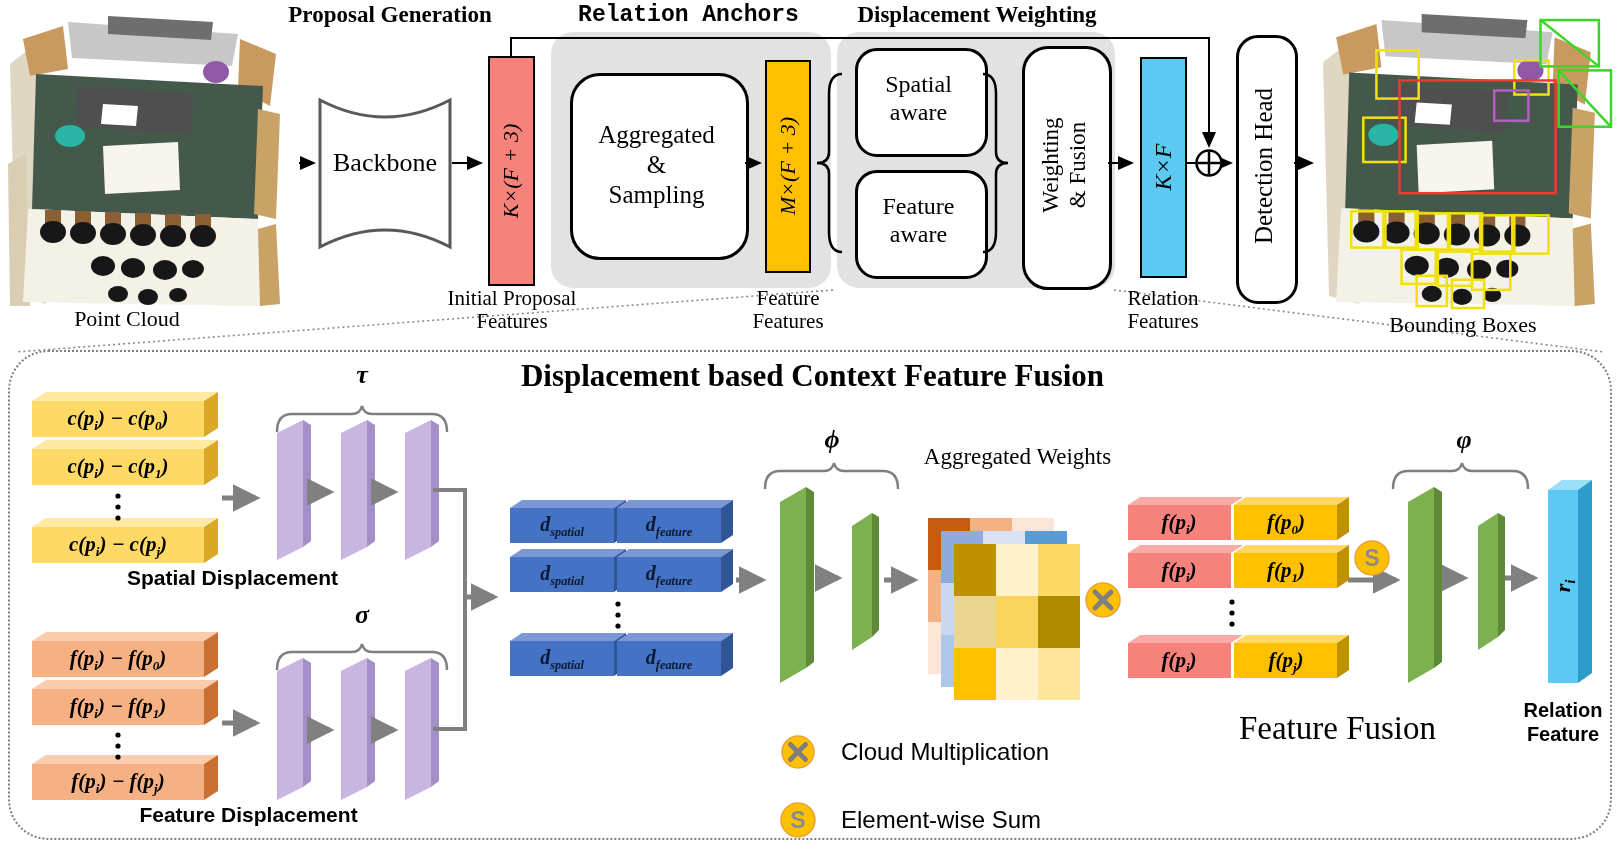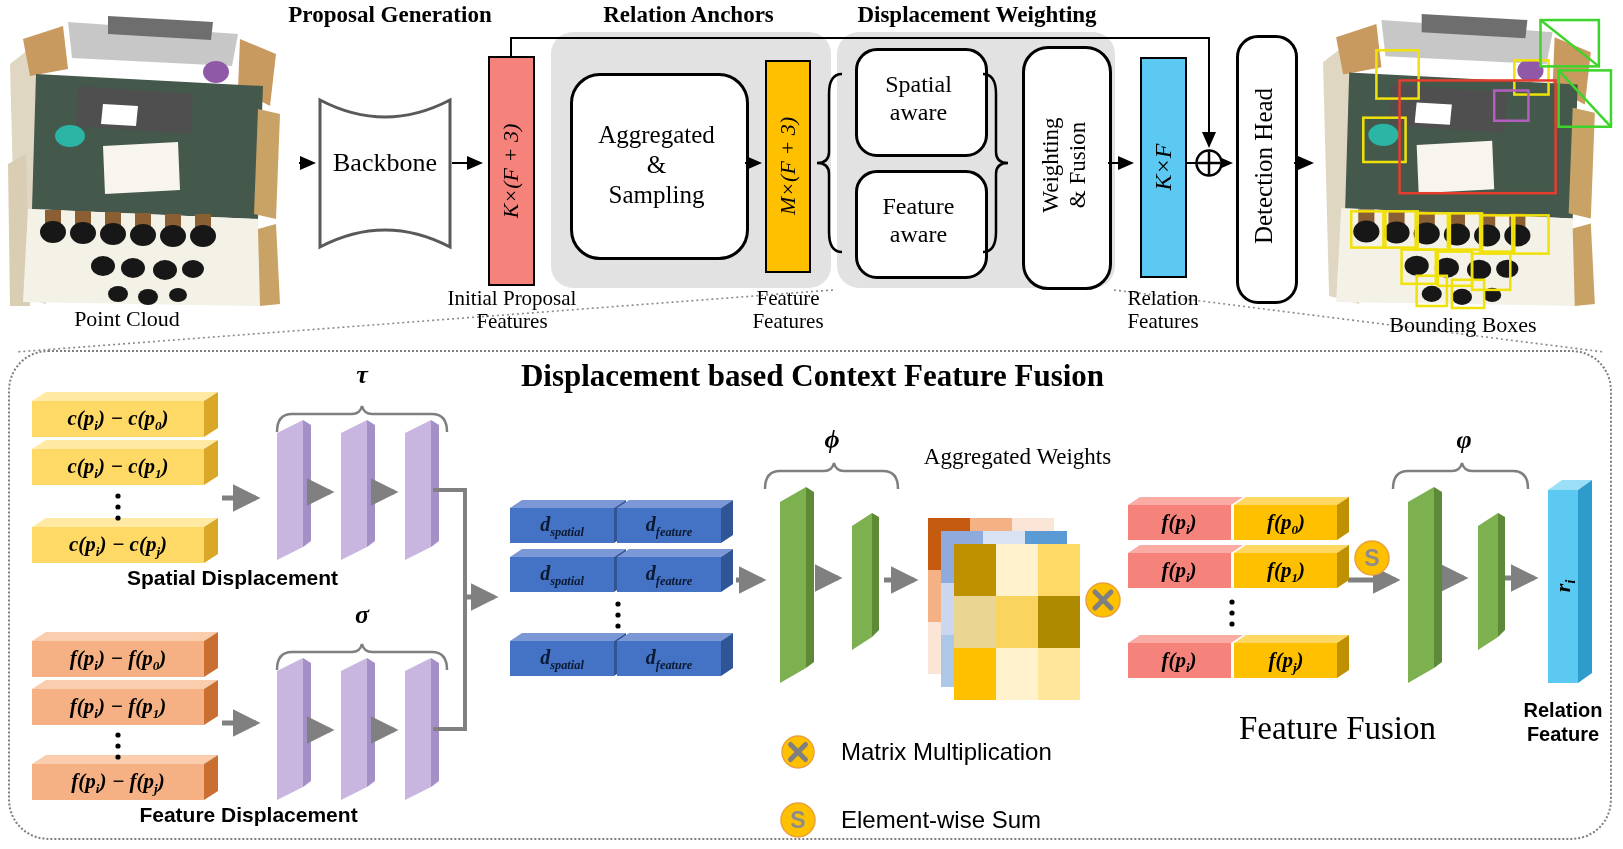--- a/index.html
+++ b/index.html
@@ -422,21 +422,21 @@
       <circle cx="798" cy="752" r="16" fill="#FFC000" stroke="#E9A23B" stroke-width="1.5"></circle>
       <line x1="790.5" y1="744.5" x2="805.5" y2="759.5" stroke="#7F7F7F" stroke-width="5" stroke-linecap="round"></line>
       <line x1="805.5" y1="744.5" x2="790.5" y2="759.5" stroke="#7F7F7F" stroke-width="5" stroke-linecap="round"></line>
     </g>
     <g>
       <circle cx="798" cy="820" r="17" fill="#FFC000" stroke="#E9A23B" stroke-width="1.5"></circle>
     </g>
   </svg>
 
   <div class="abs z3 hdr" style="left:260px;top:2px;width:260px;">Proposal Generation</div>
-  <div class="abs z3 hdr" style="left:566px;top:2px;width:245px;">Relation Anchors</div>
+  <div class="abs z3 hdr" style="left:566px;top:2px;width:245px;font-family:Liberation Mono, monospace;">Relation Anchors</div>
   <div class="abs z3 hdr" style="left:827px;top:2px;width:300px;">Displacement Weighting</div>
 
   <div class="abs z3 serif22" style="left:37px;top:306px;width:180px;">Point Cloud</div>
   <div class="abs z3 serif22" style="left:1358px;top:312px;width:210px;">Bounding Boxes</div>
 
   <div class="abs z3" style="left:320px;top:148px;width:130px;font-size:26px;text-align:center;">Backbone</div>
 
   <div class="rot mathline" style="left:511px;top:171px;font-size:22px;">K×(F + 3)</div>
   <div class="rot mathline" style="left:788px;top:166px;font-size:22px;">M×(F + 3)</div>
   <div class="rot mathline" style="left:1163px;top:167px;font-size:24px;">K×F</div>
@@ -514,17 +514,17 @@
   <div class="rot math" style="left:1563px;top:586px;font-size:22px;"><span>r</span><sub>i</sub></div>
 
   <div class="abs z3" style="left:1500px;top:698px;width:126px;font-family:'Liberation Sans','DejaVu Sans',sans-serif;
               font-weight:bold;font-size:20px;line-height:24px;text-align:center;">
     <div>Relation</div>
     <div>Feature</div>
   </div>
 
   <div class="abs z3" style="left:1215px;top:710px;width:245px;font-size:33px;text-align:center;">Feature Fusion</div>
 
-  <div class="abs z3 legendtxt" style="left:841px;top:738px;">Matrix Multiplication</div>
+  <div class="abs z3 legendtxt" style="left:841px;top:738px;">Cloud Multiplication</div>
   <div class="abs z3 sumletter" style="left:782px;top:807px;width:32px;">S</div>
   <div class="abs z3 legendtxt" style="left:841px;top:806px;">Element-wise Sum</div>
 
 </div>
 
 </body></html>

